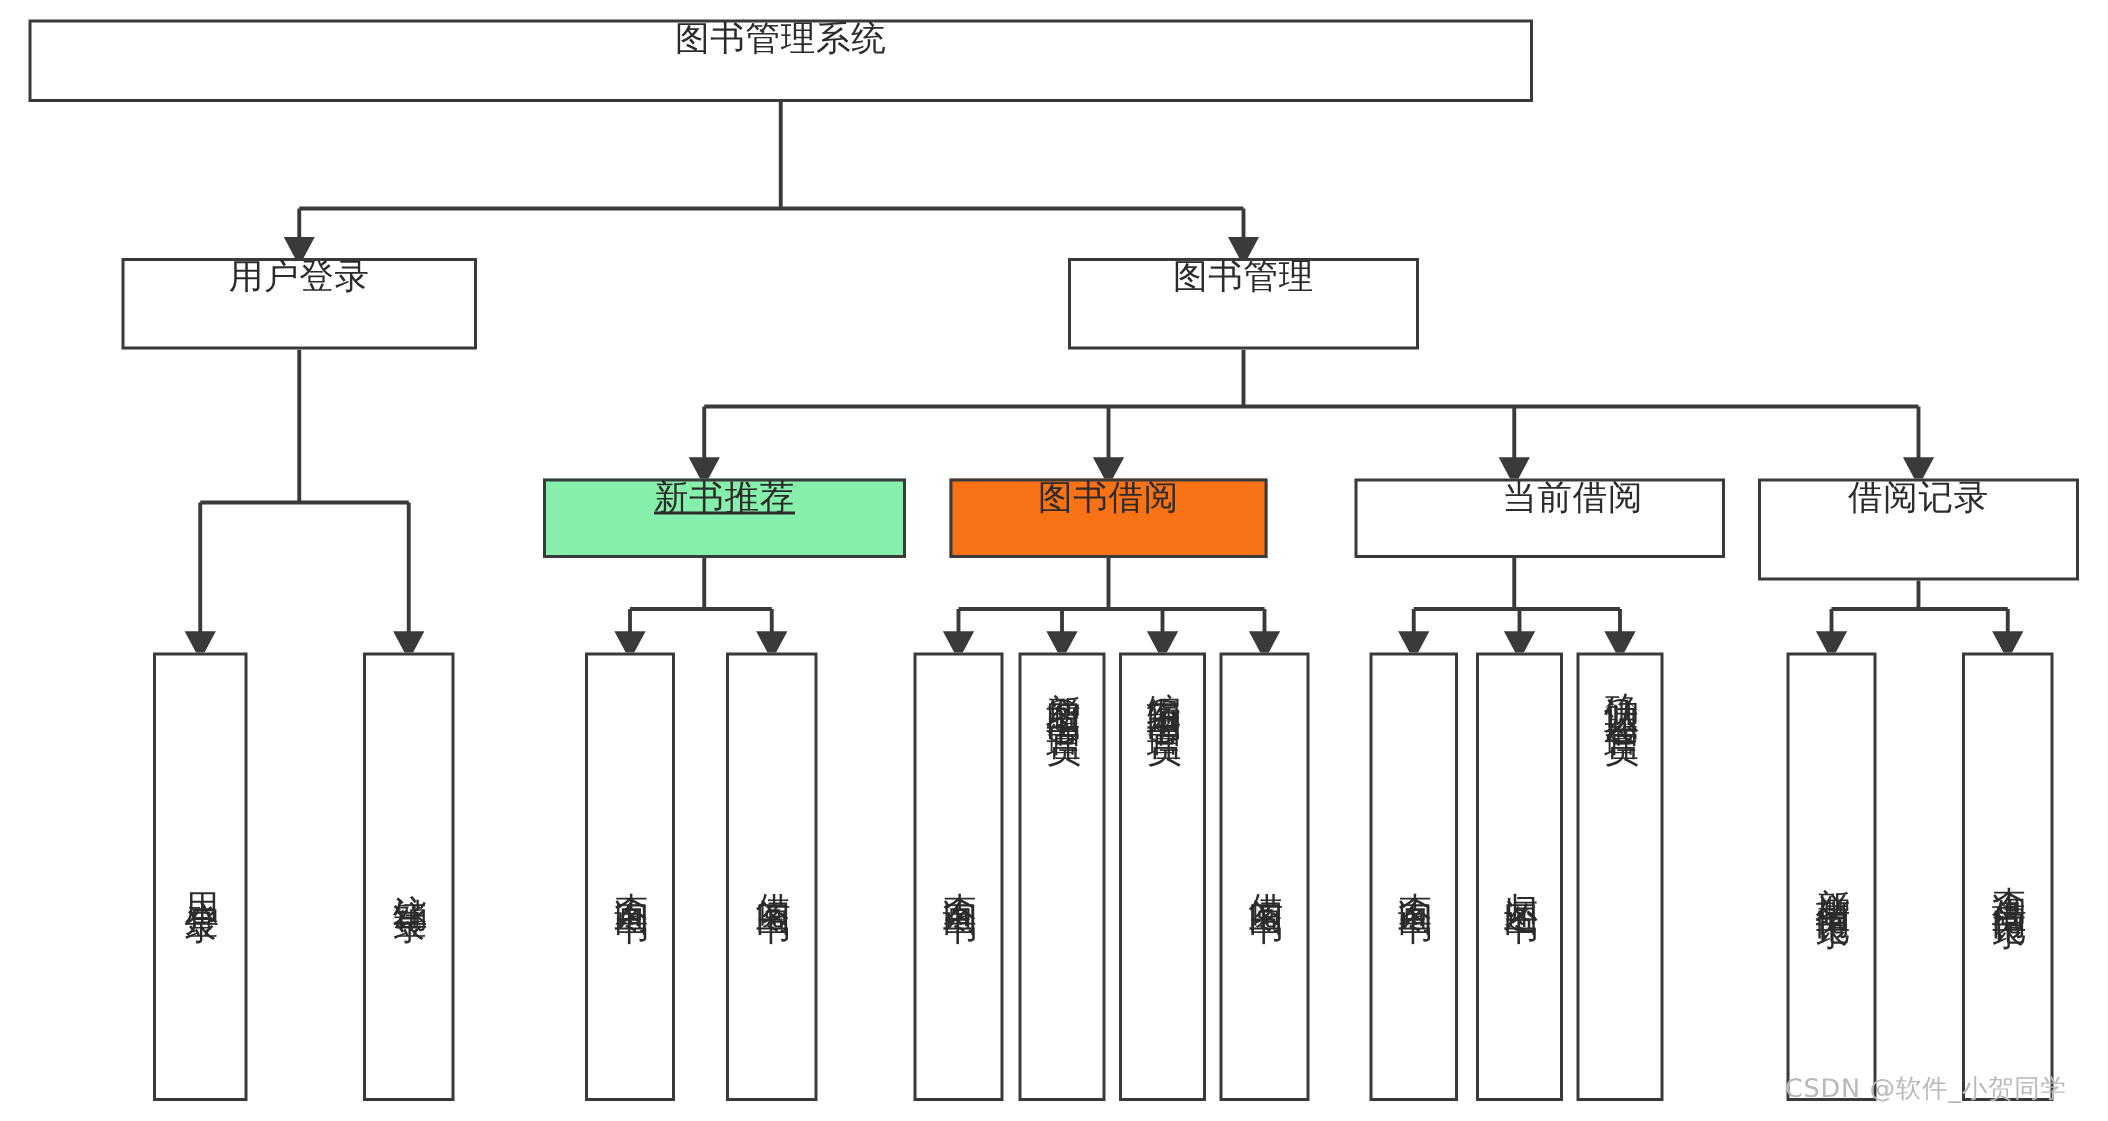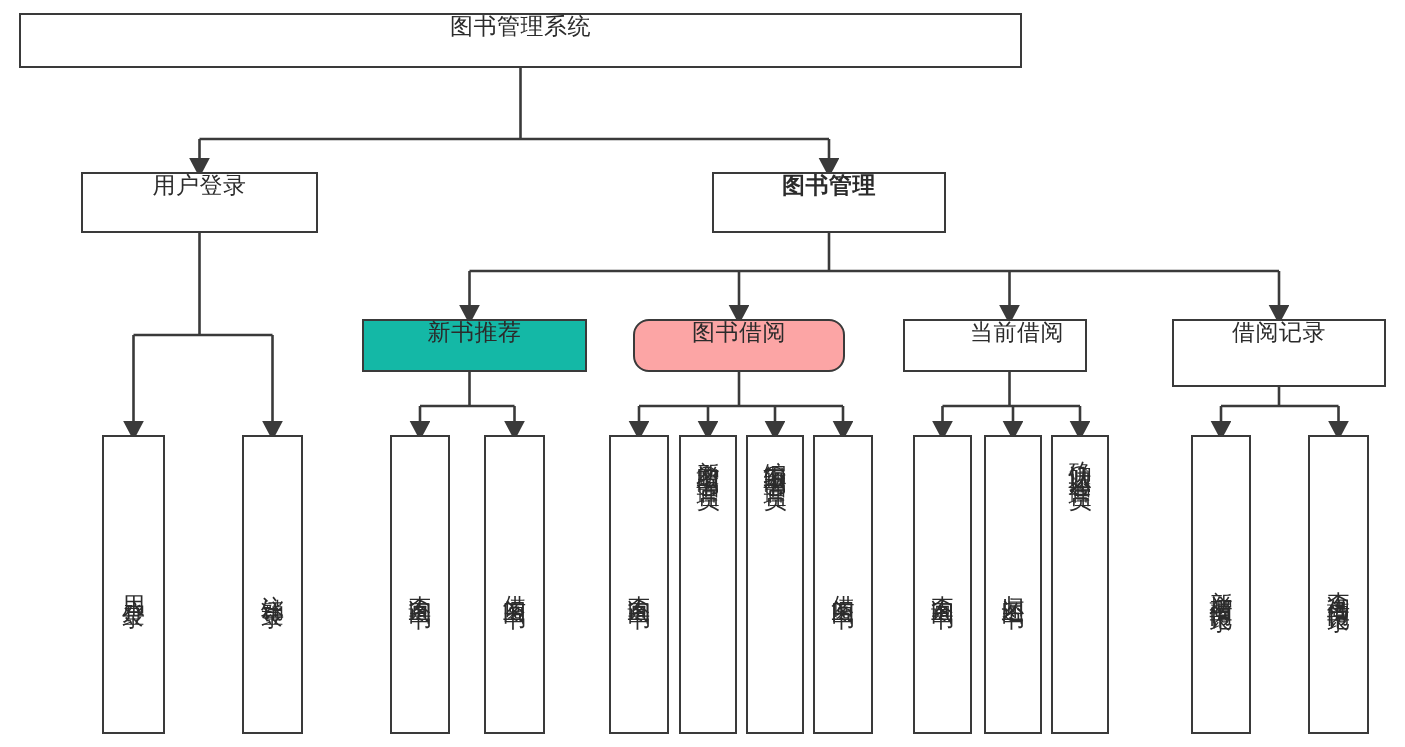--- a/index.html
+++ b/index.html
@@ -123,29 +123,29 @@
   </svg>
 
   <div id="node-layer">
       <div class="node horiz" style="left: 19px; top: 13px; width: 1003px; height: 55px; border-color: rgb(58, 58, 58); background: rgb(255, 255, 255);">
         <span class="label" style="color: rgb(43, 43, 43);">图书管理系统</span>
       </div>
       <div class="node horiz" style="left: 81px; top: 172px; width: 237px; height: 61px; border-color: rgb(58, 58, 58); background: rgb(255, 255, 255);">
         <span class="label" style="color: rgb(43, 43, 43);">用户登录</span>
       </div>
       <div class="node horiz" style="left: 712px; top: 172px; width: 234px; height: 61px; border-color: rgb(58, 58, 58); background: rgb(255, 255, 255);">
-        <span class="label" style="color: rgb(43, 43, 43); font-weight: bold;">图书管理</span>
+        <span class="label" style="color: rgb(43, 43, 43);">图书管理</span>
       </div>
-      <div class="node horiz" style="left: 362px; top: 319px; width: 225px; height: 53px; border-color: rgb(58, 58, 58); background: #14b8a6;">
+      <div class="node horiz" style="left: 362px; top: 319px; width: 242px; height: 53px; border-color: rgb(58, 58, 58); background: #86efac; text-decoration: underline;">
         <span class="label" style="color: rgb(43, 43, 43);">新书推荐</span>
       </div>
-      <div class="node horiz" style="left: 633px; top: 319px; width: 212px; height: 53px; border-color: rgb(58, 58, 58); background: #fca5a5; border-radius: 16px;">
+      <div class="node horiz" style="left: 633px; top: 319px; width: 212px; height: 53px; border-color: rgb(58, 58, 58); background: #f97316;">
         <span class="label" style="color: rgb(43, 43, 43);">图书借阅</span>
       </div>
-      <div class="node horiz" style="left: 903px; top: 319px; width: 184px; height: 53px; border-color: rgb(58, 58, 58); background: rgb(255, 255, 255); padding-left: 44px;">
+      <div class="node horiz" style="left: 903px; top: 319px; width: 247px; height: 53px; border-color: rgb(58, 58, 58); background: rgb(255, 255, 255); padding-left: 44px;">
         <span class="label" style="color: rgb(43, 43, 43);">当前借阅</span>
       </div>
       <div class="node horiz" style="left: 1172px; top: 319px; width: 214px; height: 68px; border-color: rgb(58, 58, 58); background: rgb(255, 255, 255);">
         <span class="label" style="color: rgb(43, 43, 43);">借阅记录</span>
       </div>
       <div class="node vert center-v" style="left: 102px; top: 435px; width: 63px; height: 299px; border-color: rgb(58, 58, 58); background: rgb(255, 255, 255);">
         <span class="label" style="color: rgb(43, 43, 43);">用户登录</span>
       </div>
       <div class="node vert center-v" style="left: 242px; top: 435px; width: 61px; height: 299px; border-color: rgb(58, 58, 58); background: rgb(255, 255, 255);">
         <span class="label" style="color: rgb(43, 43, 43);">注销登录</span>
@@ -178,13 +178,14 @@
         <span class="label" style="color: rgb(43, 43, 43);">确认归还（管理员）</span>
       </div>
       <div class="node vert center-v" style="left: 1191px; top: 435px; width: 60px; height: 299px; border-color: rgb(58, 58, 58); background: rgb(255, 255, 255);">
         <span class="label" style="color: rgb(43, 43, 43);">新增借阅记录</span>
       </div>
       <div class="node vert center-v" style="left: 1308px; top: 435px; width: 61px; height: 299px; border-color: rgb(58, 58, 58); background: rgb(255, 255, 255);">
         <span class="label" style="color: rgb(43, 43, 43);">查询借阅记录</span>
       </div>
     </div>
 
+  <div class="watermark">CSDN @软件_小贺同学</div>
 </div>
 
 </body></html>

